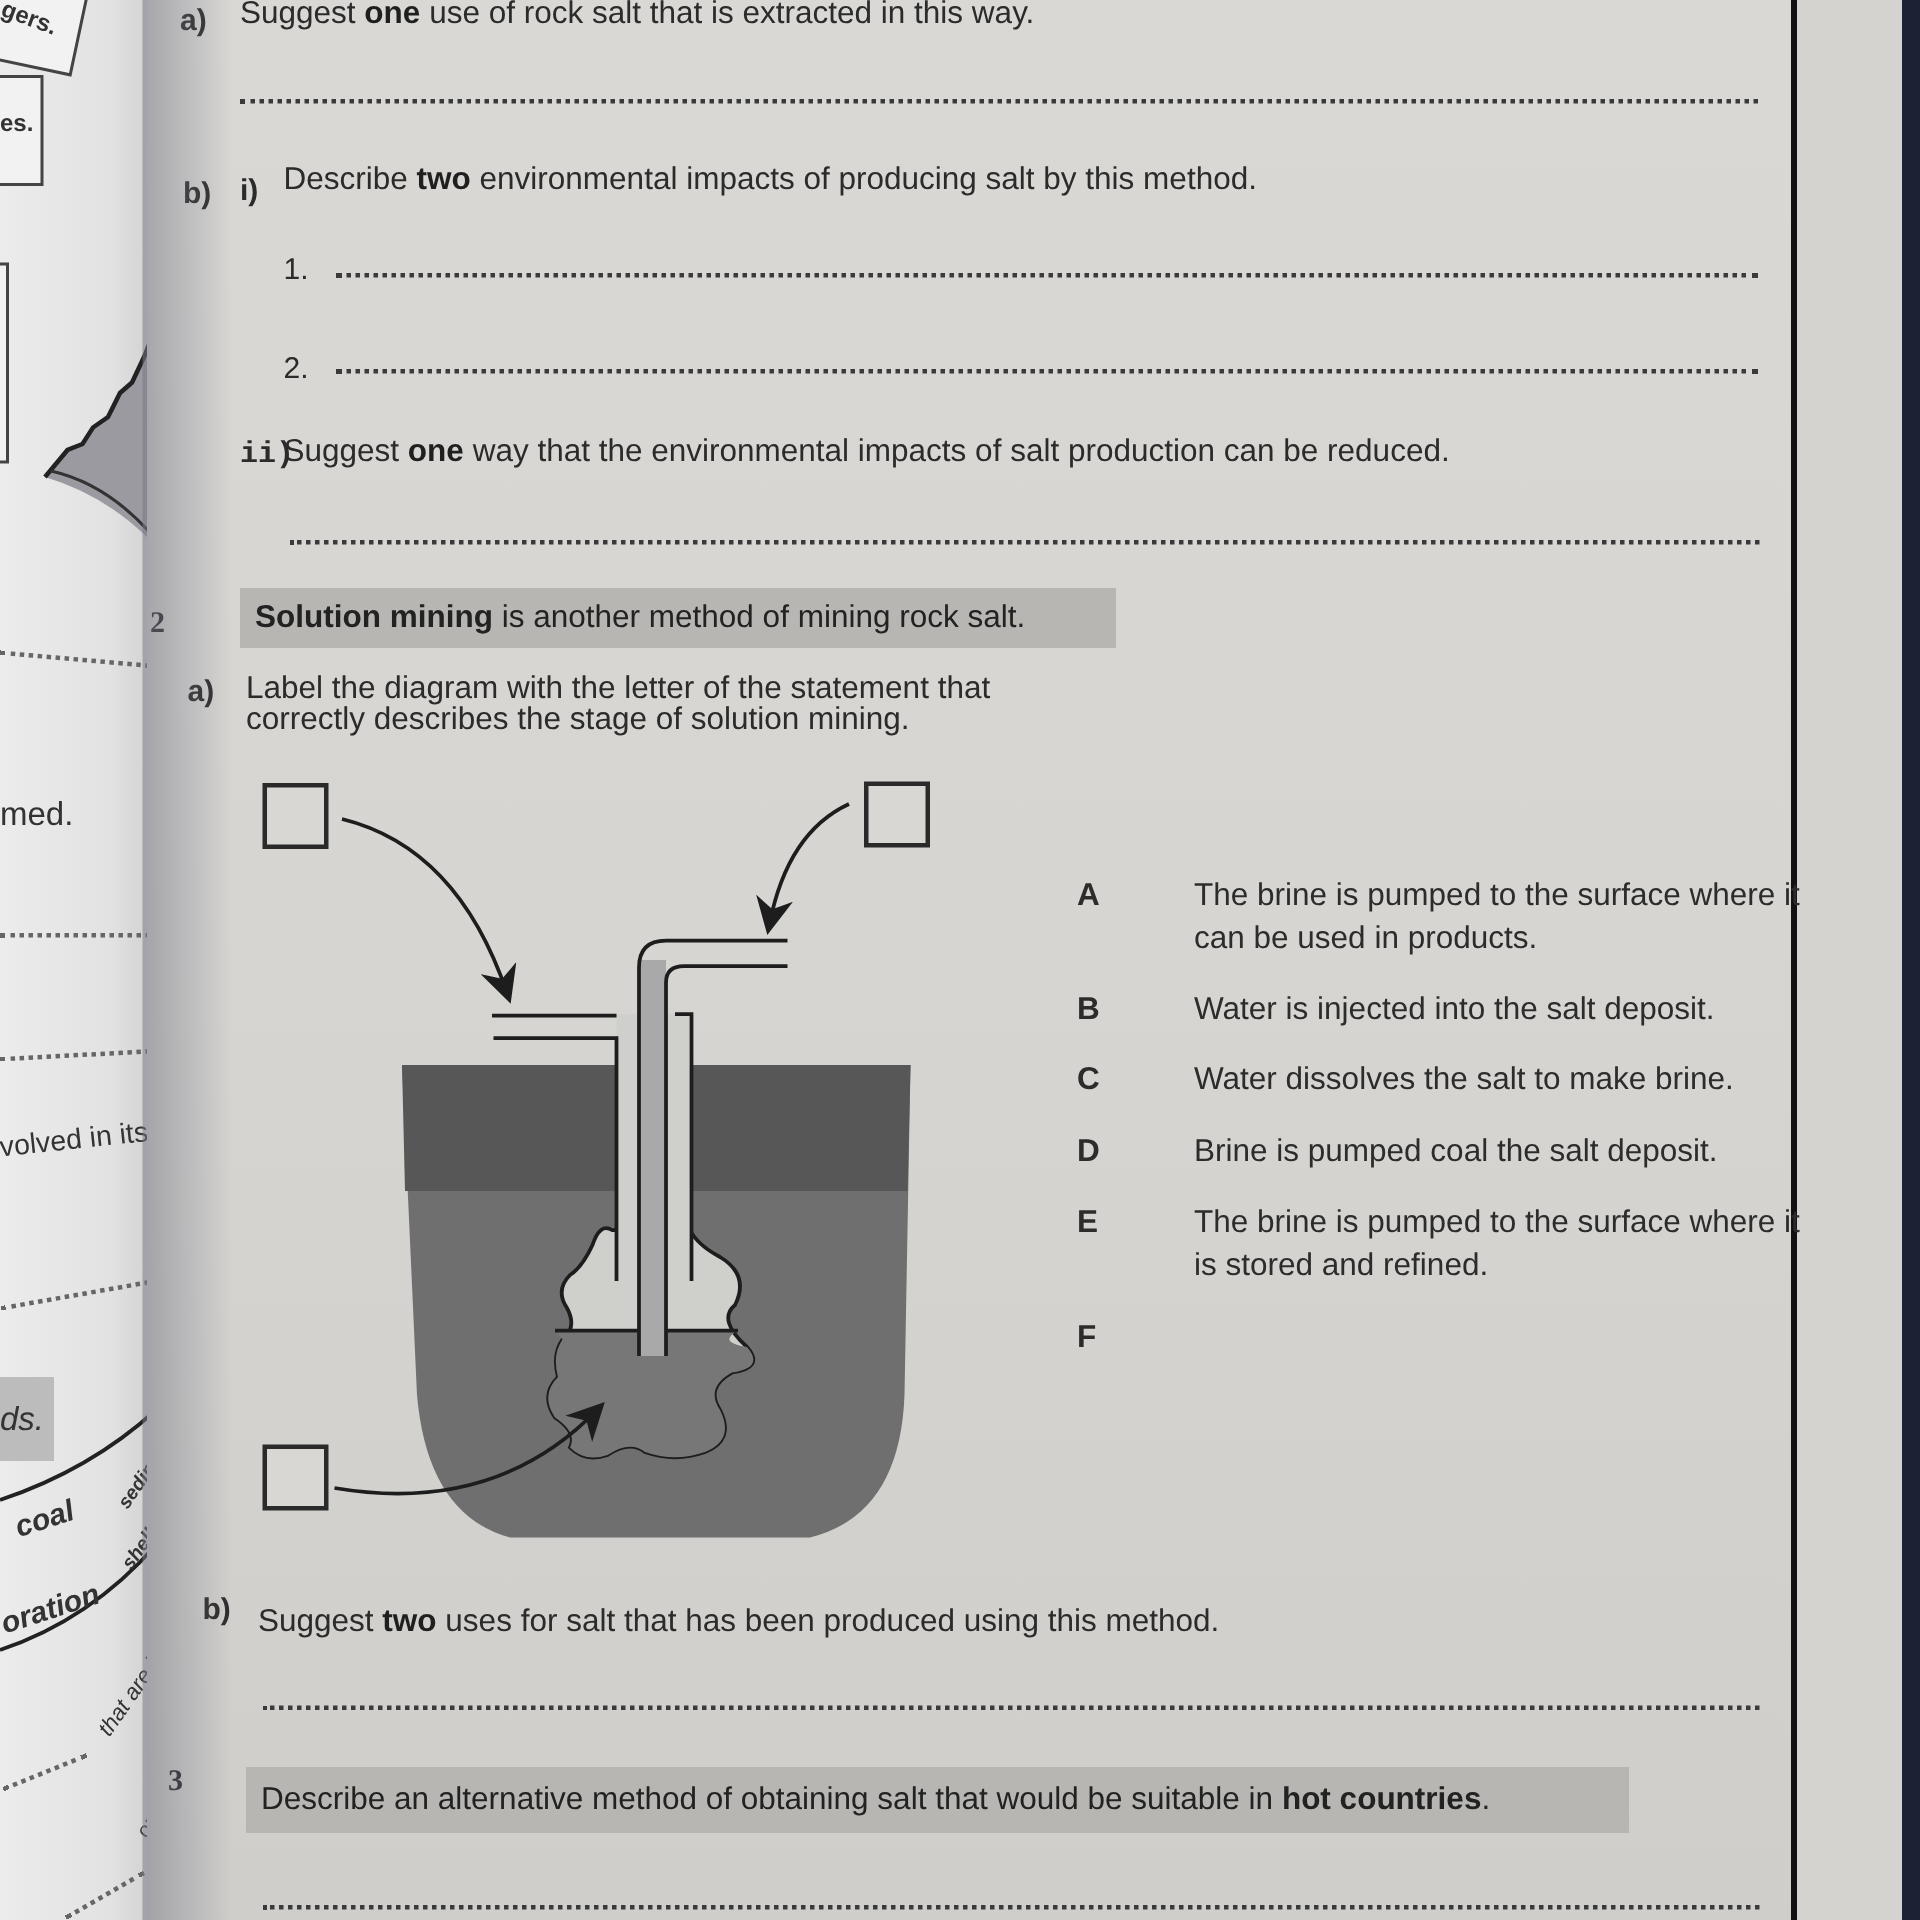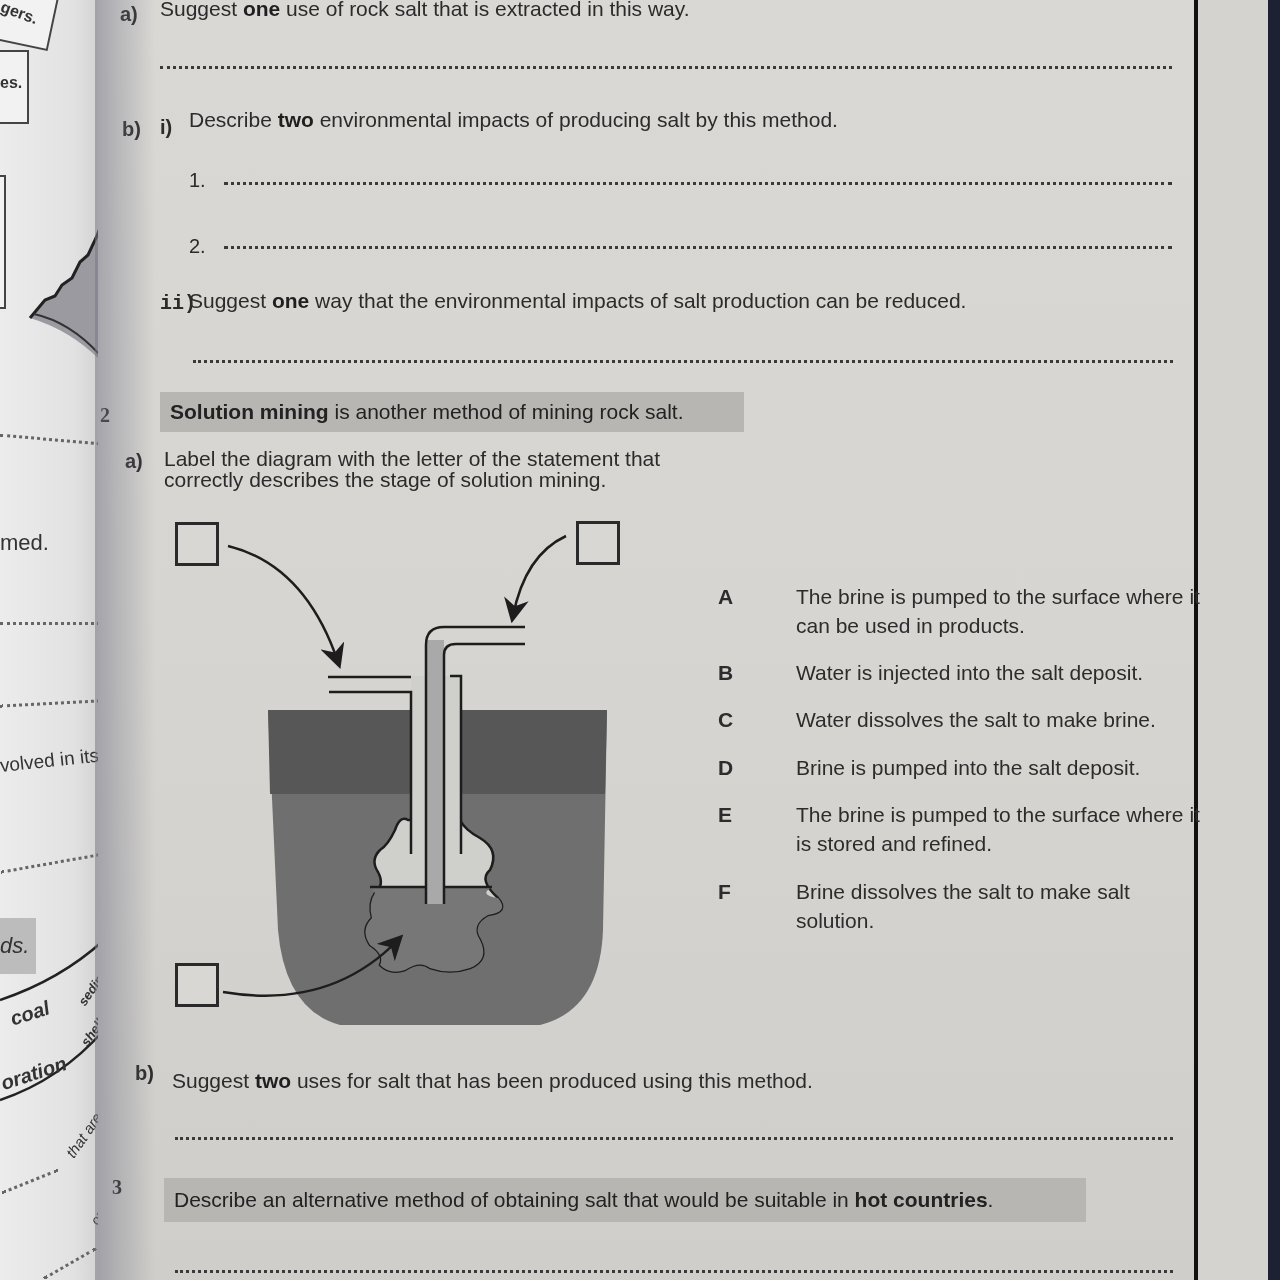--- a/index.html
+++ b/index.html
@@ -164,29 +164,28 @@
 <div class="stmt" style="top:658px;height:30px;">
   <span class="letter">B</span>
   <span class="text" style="width:440px;">Water is injected into the salt deposit.</span>
 </div>
 <div class="stmt" style="top:705px;height:30px;">
   <span class="letter">C</span>
   <span class="text" style="width:440px;">Water dissolves the salt to make brine.</span>
 </div>
 <div class="stmt" style="top:753px;height:30px;">
   <span class="letter">D</span>
-  <span class="text" style="width:440px;">Brine is pumped into the salt deposit.</span>
+  <span class="text" style="width:440px;">Brine is pumped coal the salt deposit.</span>
 </div>
 <div class="stmt" style="top:800px;height:60px;">
   <span class="letter">E</span>
   <span class="text">The brine is pumped to the surface where it is stored and refined.</span>
 </div>
 <div class="stmt" style="top:877px;height:60px;">
   <span class="letter">F</span>
-  <span class="text" style="width:380px;">Brine dissolves the salt to make salt solution.</span>
 </div>
 
 <div class="lbl" style="left:135px;top:1062px;">b)</div>
 <div class="q" style="left:172px;top:1066px;">
   <span>Suggest </span><b>two</b><span> uses for salt that has been produced using this method.</span>
 </div>
 <div class="answer-line" style="left:175px;top:1137px;width:998px;"></div>
 
 <div class="qnum" style="left:112px;top:1176px;">3</div>
 <div class="banner" style="left:164px;top:1178px;width:912px;height:44px;line-height:44px;">

